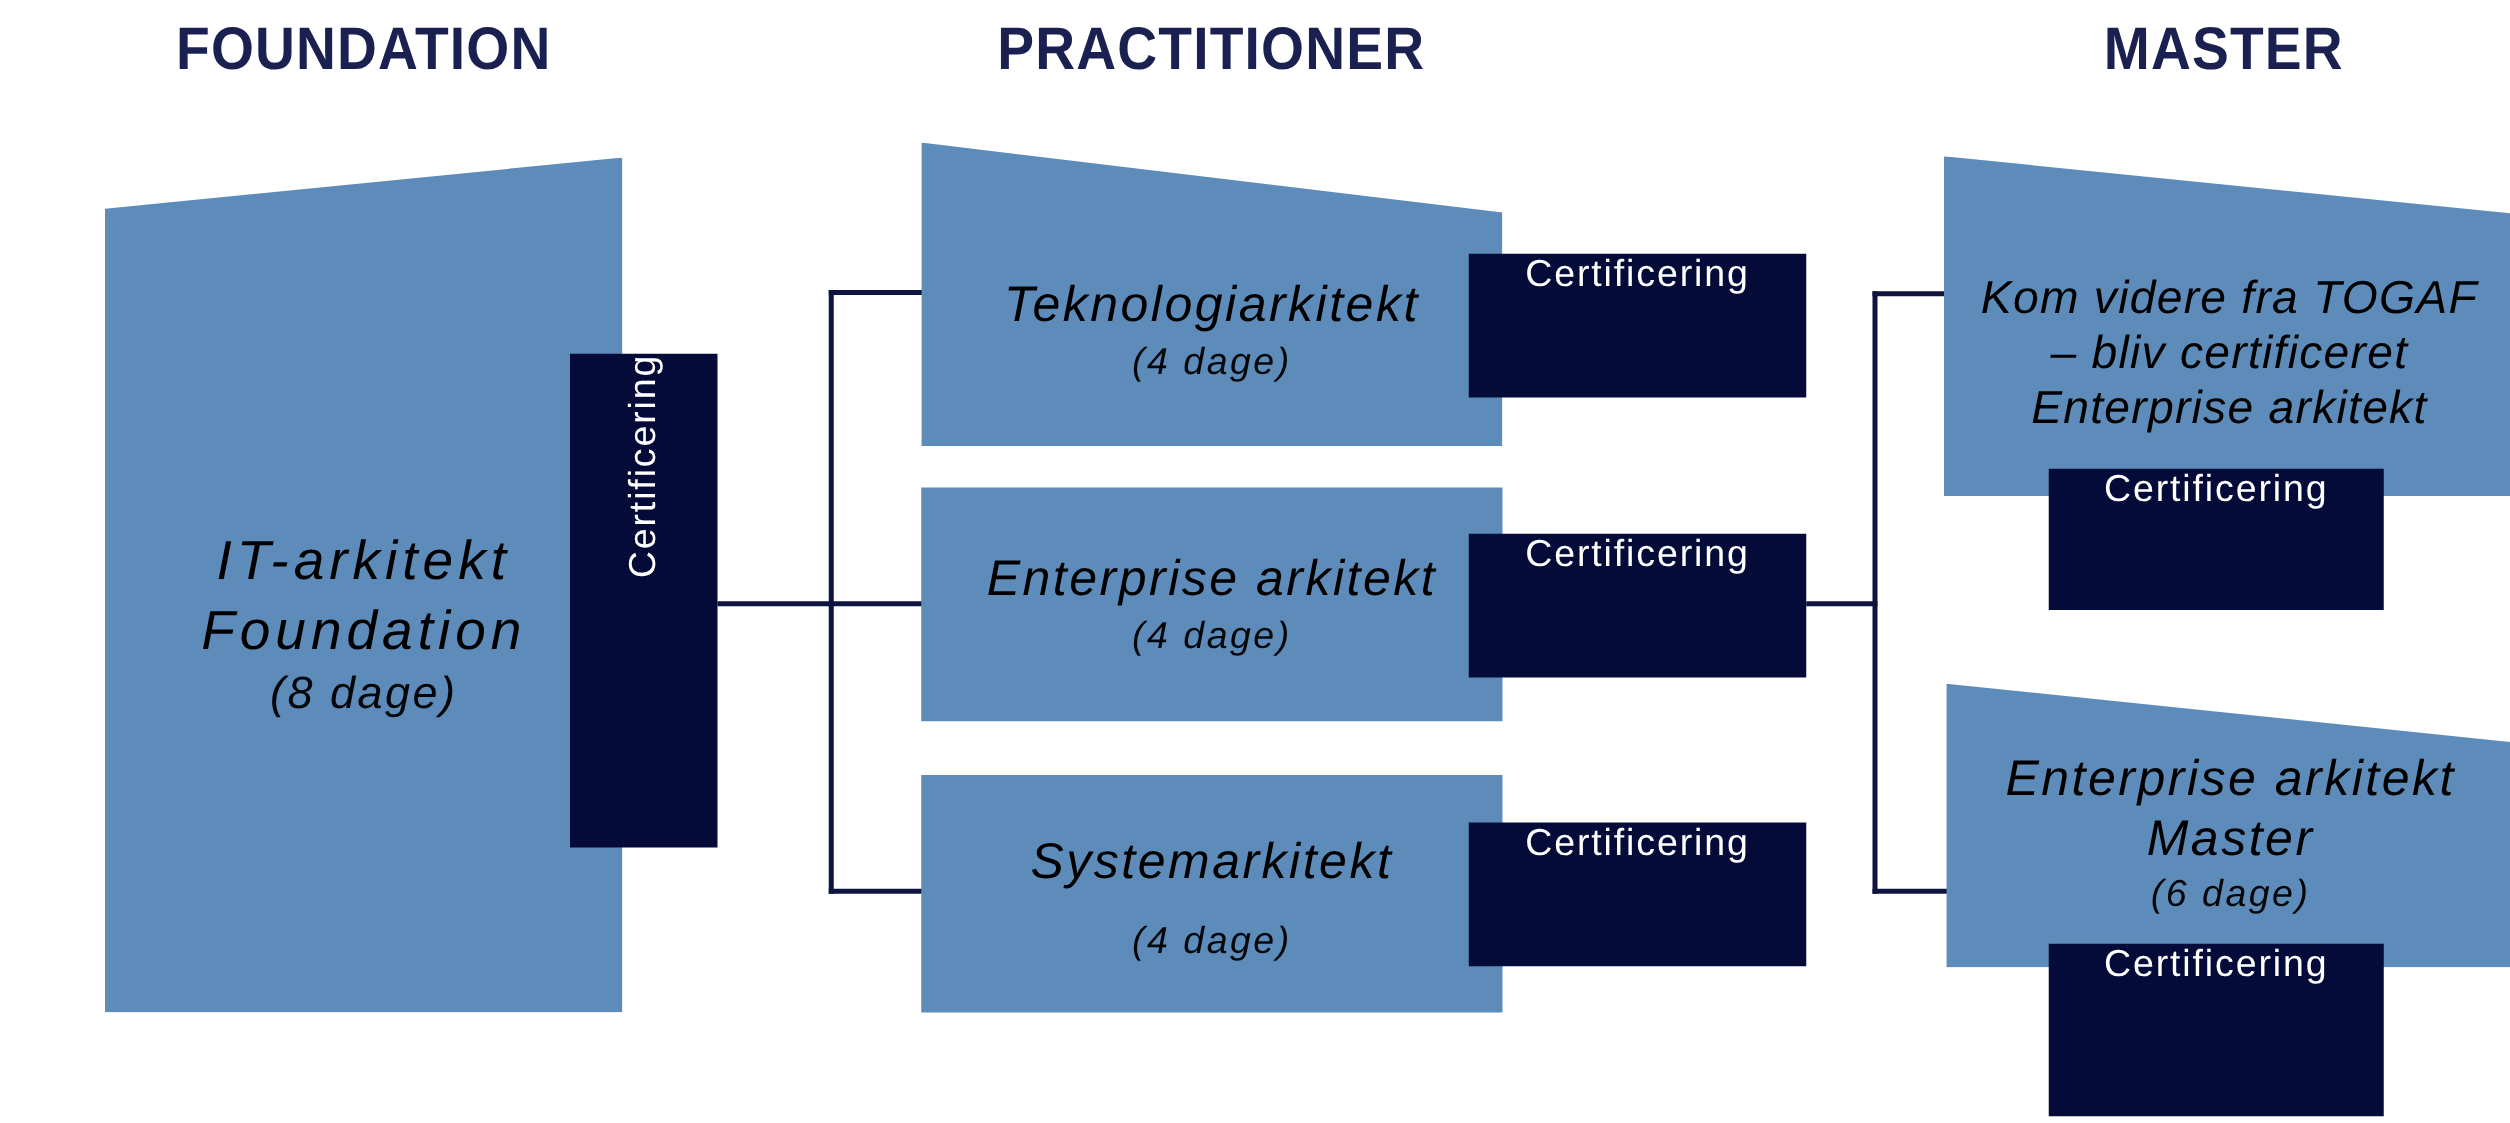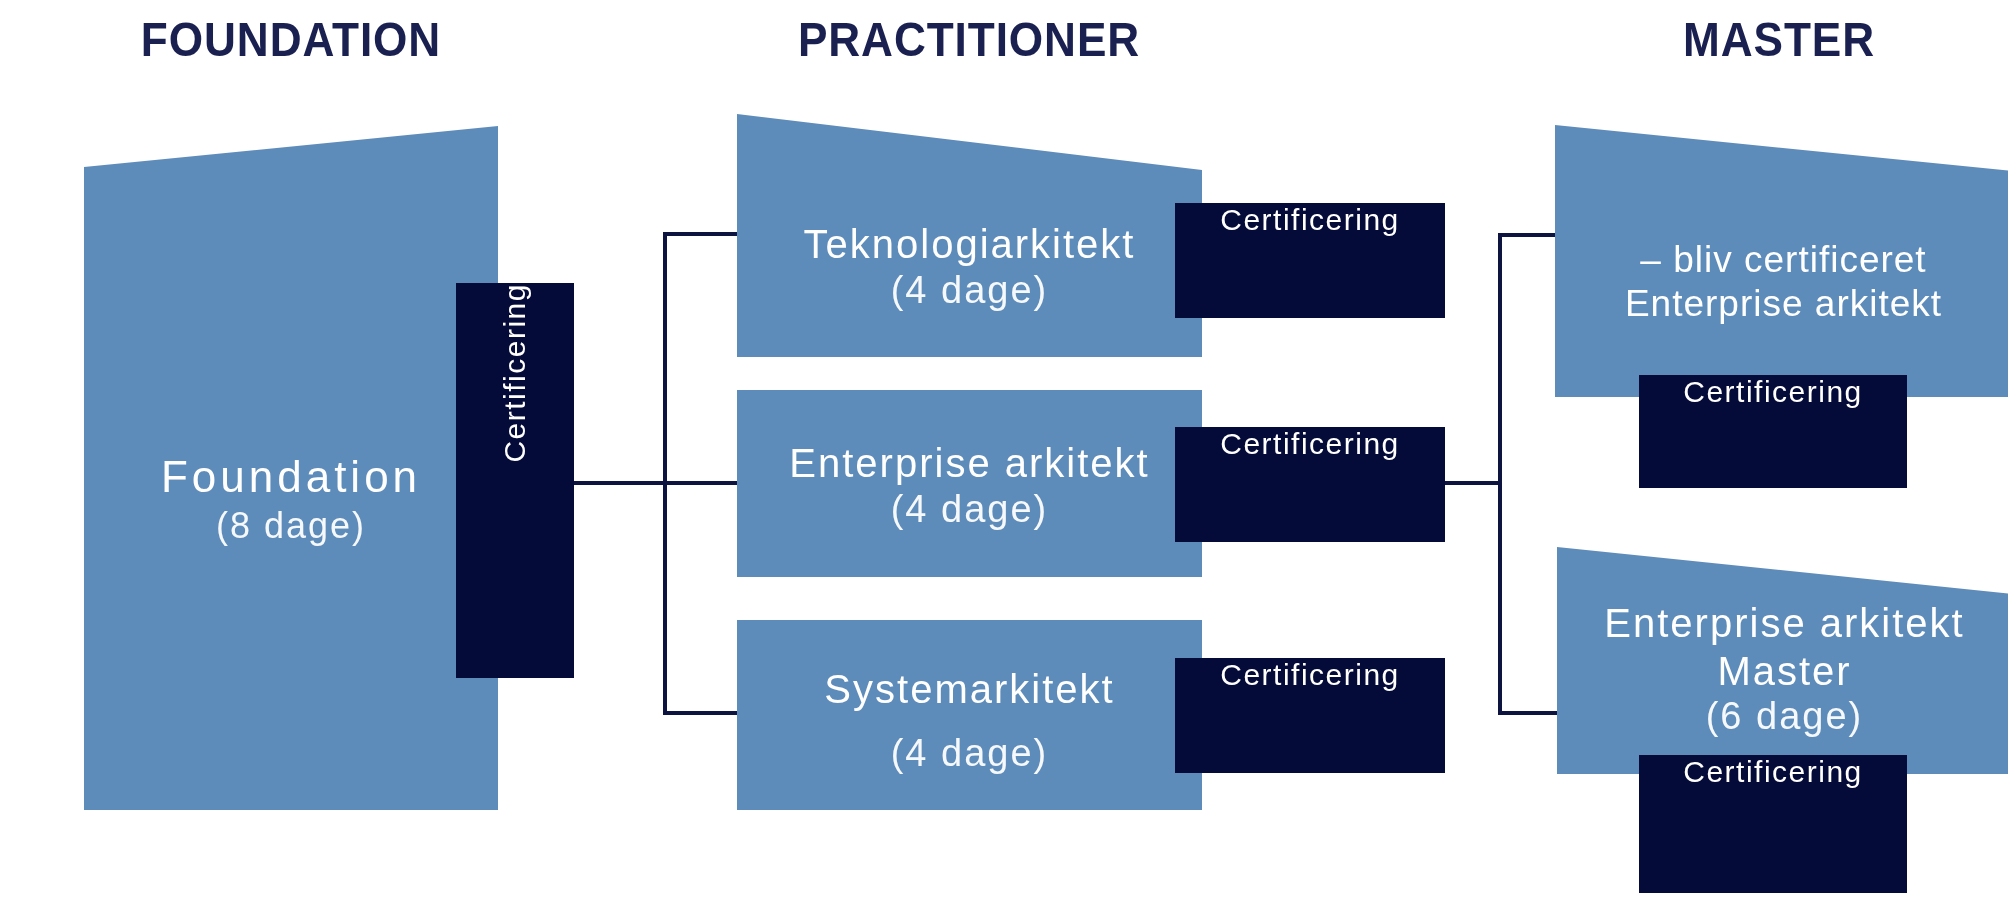--- a/index.html
+++ b/index.html
@@ -22,21 +22,22 @@
     top:12px;
   }
   .blue-box{
     position:absolute;
     background:#5e8cba;
     display:flex;
     flex-direction:column;
     align-items:center;
     justify-content:center;
     text-align:right;
-    color:#ffffff;
+    color:#000000;
+    font-style:italic;
   }
   .navy-box{
     position:absolute;
     background:#050b38;
     display:flex;
     align-items:flex-start;
     justify-content:center;
     text-align:center;
     color:#ffffff;
   }
@@ -51,21 +52,21 @@
     font-size:44px;
     letter-spacing:4px;
     line-height:56px;
   }
   .course-title.med{
     font-size:37px;
     letter-spacing:1px;
     line-height:44px;
   }
   .course-duration{
-    font-size:38px;
+    font-size:30px;
     font-weight:400;
     letter-spacing:2px;
     line-height:42px;
     opacity:0.95;
     white-space:nowrap;
   }
   .cert-label{
     font-size:30px;
     font-weight:400;
     letter-spacing:1.5px;
@@ -125,20 +126,21 @@
   <div class="connector" id="conn-l-vert"></div>
   <div class="connector" id="conn-l-top"></div>
   <div class="connector" id="conn-l-bot"></div>
 
   <div class="connector" id="conn-r-mid"></div>
   <div class="connector" id="conn-r-vert"></div>
   <div class="connector" id="conn-r-top"></div>
   <div class="connector" id="conn-r-bot"></div>
 
   <div class="blue-box" id="foundation-box">
+    <div class="course-title big">IT-arkitekt</div>
     <div class="course-title big">Foundation</div>
     <div class="course-duration" style="font-size:36px">(8 dage)</div>
   </div>
   <div class="navy-box" id="foundation-cert">
     <div class="cert-label vert-text">Certificering</div>
   </div>
 
   <div class="blue-box" id="tek-box">
     <div class="course-title">Teknologiarkitekt</div>
     <div class="course-duration">(4 dage)</div>
@@ -156,20 +158,21 @@
     <div class="cert-label">Certificering</div>
   </div>
   <div class="navy-box" id="cert-ent">
     <div class="cert-label">Certificering</div>
   </div>
   <div class="navy-box" id="cert-sys">
     <div class="cert-label">Certificering</div>
   </div>
 
   <div class="blue-box" id="togaf-box">
+    <div class="course-title med">Kom videre fra TOGAF</div>
     <div class="course-title med">– bliv certificeret</div>
     <div class="course-title med">Enterprise arkitekt</div>
   </div>
   <div class="navy-box" id="master-cert-1">
     <div class="cert-label">Certificering</div>
   </div>
 
   <div class="blue-box" id="master-box">
     <div class="course-title" style="line-height:48px">Enterprise arkitekt</div>
     <div class="course-title" style="line-height:48px">Master</div>

